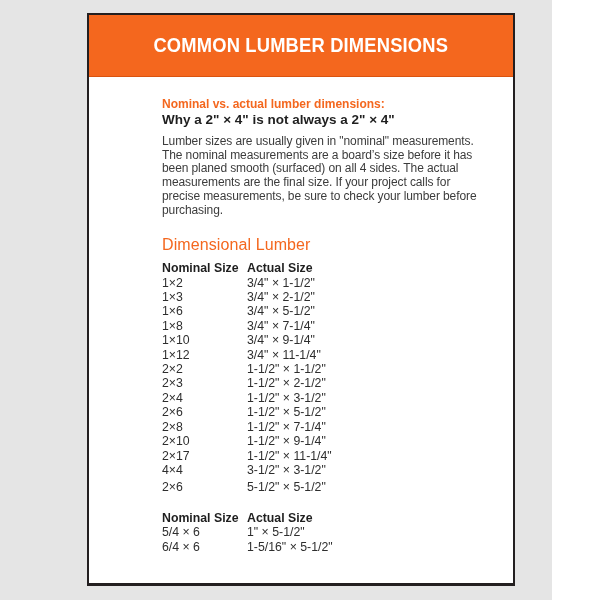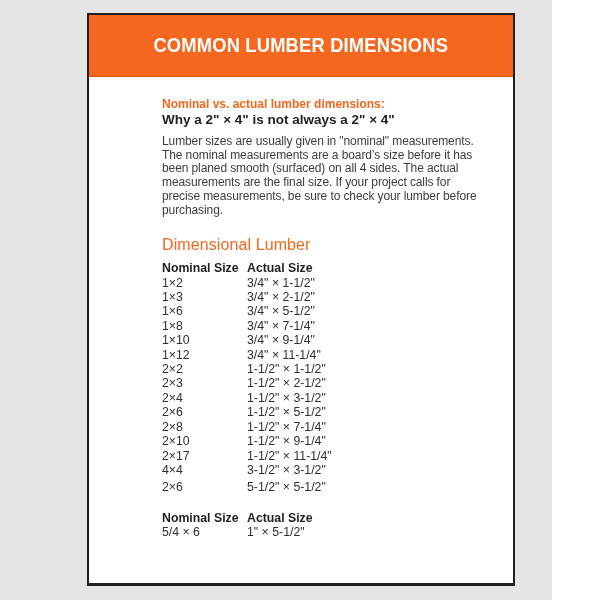--- a/index.html
+++ b/index.html
@@ -222,19 +222,23 @@
               <th>Actual Size</th>
             </tr>
           </thead>
           <tbody>
 
               <tr>
                 <td>5/4 × 6</td>
                 <td>1" × 5-1/2"</td>
               </tr>
 
+              <tr>
+                <td>6/4 × 6</td>
+                <td>1-5/16" × 5-1/2"</td>
+              </tr>
             </tbody>
         </table>
       </div>
 
     </div>
   </div>
 </div>
 
 </body></html>

